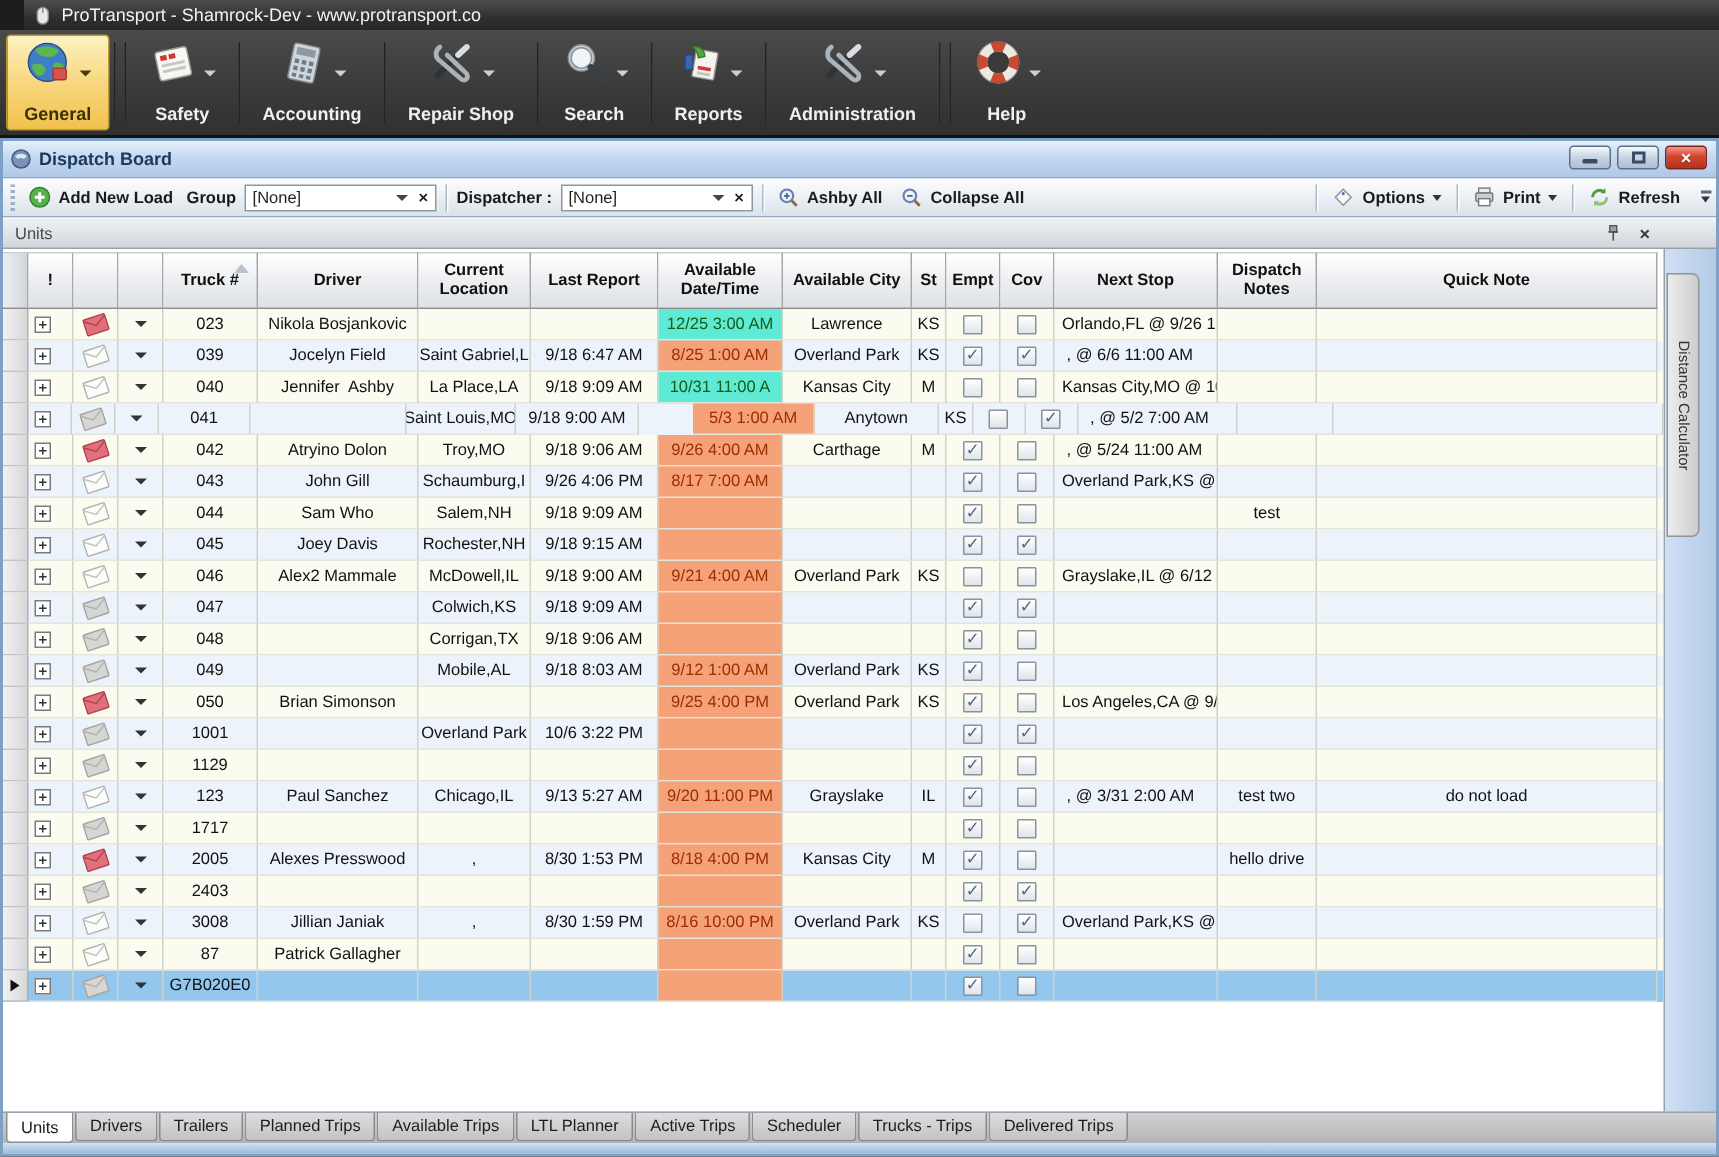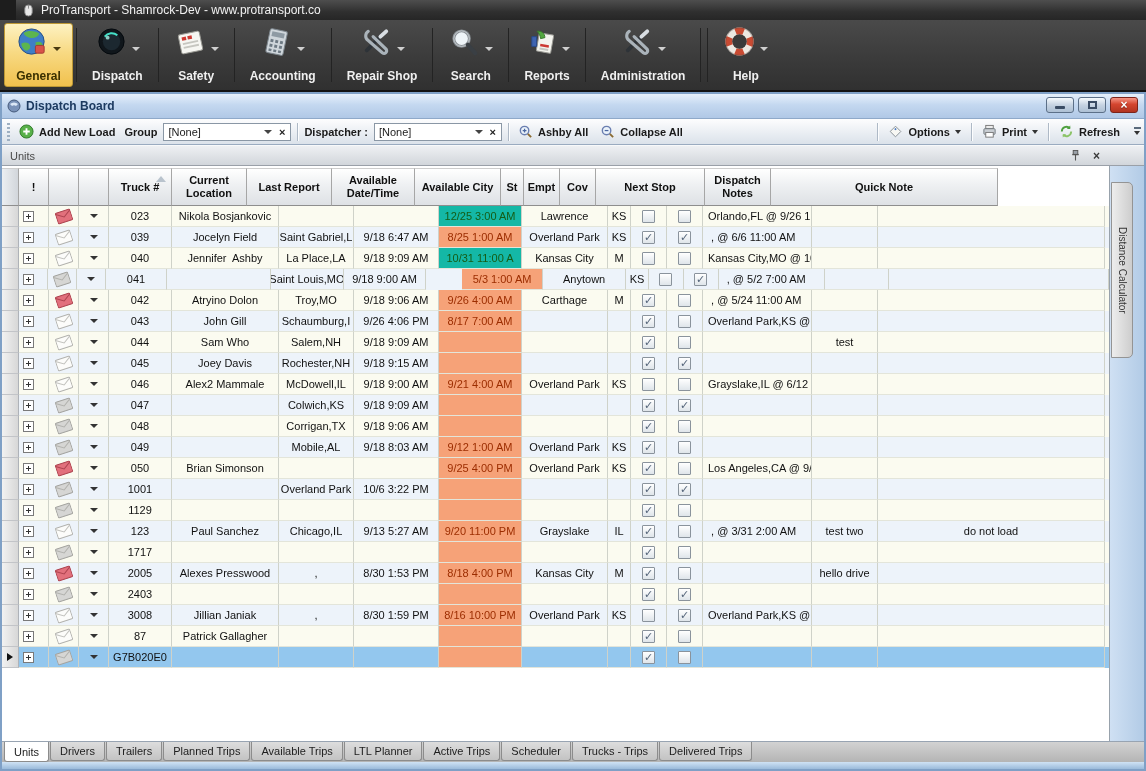--- a/index.html
+++ b/index.html
@@ -98,21 +98,21 @@
   .grow.alt0 { background:#fbfbf0; }
   .grow.alt1 { background:#edf3fa; }
   .grow.sel  { background:#93c7ee; }
   .gc { border-right:1px solid #cfd2c9; border-bottom:1px solid #e3e5da;
     font-size:11px; color:#111; display:flex; align-items:center; justify-content:center;
     overflow:hidden; white-space:pre; }
   .gc.left { justify-content:flex-start; padding-left:5px; }
   .gc.c-ind { background:linear-gradient(to right,#f2f2f2,#d7d7d7); border-right:1px solid #aeb2b8;
     border-bottom:1px solid #c2c4c8; justify-content:center; }
   .avail-past   { background:#f6a278; color:#9c2d00; }
-  .avail-future { background:#14b8a6; color:#155c15; }
+  .avail-future { background:#5eead4; color:#155c15; }
 
   .expbox { position:relative; width:11px; height:11px; border:1px solid #7a7a7a; background:#fff; margin-left:4px; }
   .expbox::before { content:""; position:absolute; left:2px; right:2px; top:4px; height:1px; background:#333; }
   .expbox::after  { content:""; position:absolute; top:2px; bottom:2px; left:4px; width:1px; background:#333; }
   .gc.excl { justify-content:flex-start; }
   .rowcaret { width:0; height:0; border-left:4px solid transparent; border-right:4px solid transparent;
     border-top:4px solid #333; }
   .selarrow { width:0; height:0; border-top:4px solid transparent; border-bottom:4px solid transparent;
     border-left:6px solid #111; }
   .env { width:16px; height:13px; transform:rotate(-18deg); }
@@ -167,32 +167,20 @@
             <path d="M8 7 C12 4.5 20 4.5 24 8 C22 12 18 13 14 12 C10 11 8 9 8 7Z" fill="#5cb54e"></path>
             <path d="M5.5 18 C9.5 16 13.5 17 14.5 20 C15.5 23 12.5 26 9.5 25 C7.5 24 5.5 21 5.5 18Z" fill="#5cb54e"></path>
             <path d="M20 17 C24 15 27.5 17 27.5 20 C27.5 23 24 25 21 24Z" fill="#5cb54e"></path>
             <rect x="20" y="20" width="9" height="8" rx="1.5" fill="#d9534a" stroke="#a23a32"></rect>
           </svg>
           <span class="rcaret"></span>
         </div>
         <div class="rlabel">General</div>
       </div>
       <div class="rsep"></div>
-      <div class="ritem">
-        <div class="icnrow">
-          <svg class="ricon" viewBox="0 0 34 34">
-            <circle cx="17" cy="16" r="13" fill="#10161b" stroke="#03080c"></circle>
-            <circle cx="17" cy="16" r="9" fill="#1c2830"></circle>
-            <path d="M10 11 a9 9 0 0 1 13 -1.5" stroke="#45e0c8" stroke-width="2" fill="none"></path>
-            <circle cx="13" cy="12" r="2" fill="#9fe8dd" opacity="0.85"></circle>
-          </svg>
-          <span class="rcaret"></span>
-        </div>
-        <div class="rlabel">Dispatch</div>
-      </div>
       <div class="rsep"></div>
       <div class="ritem">
         <div class="icnrow">
           <svg class="ricon" viewBox="0 0 34 34">
             <g transform="rotate(-12 17 17)">
               <rect x="6" y="7" width="22" height="20" rx="2" fill="#f6f6f2" stroke="#9a9a94"></rect>
               <rect x="9" y="10" width="4.5" height="3.5" fill="#cc3a33"></rect>
               <rect x="15" y="10" width="4.5" height="3.5" fill="#cc3a33"></rect>
               <rect x="9" y="16" width="16" height="2" fill="#c6c6c0"></rect>
               <rect x="9" y="20" width="16" height="2" fill="#c6c6c0"></rect>
@@ -419,20 +407,23 @@
               <div class="gh" style="width: 30px;">
                 <span></span>
               </div>
               <div class="gh" style="width: 30px;">
                 <span></span>
               </div>
               <div class="gh" style="width: 63px;">
                 <span>Truck #</span>
                 <span class="sortasc"></span>
               </div>
+              <div class="gh" style="width: 107px;">
+                <span>Driver</span>
+              </div>
               <div class="gh" style="width: 75px;">
                 <span>Current Location</span>
               </div>
               <div class="gh" style="width: 85px;">
                 <span>Last Report</span>
               </div>
               <div class="gh" style="width: 83px;">
                 <span>Available Date/Time</span>
               </div>
               <div class="gh" style="width: 86px;">

